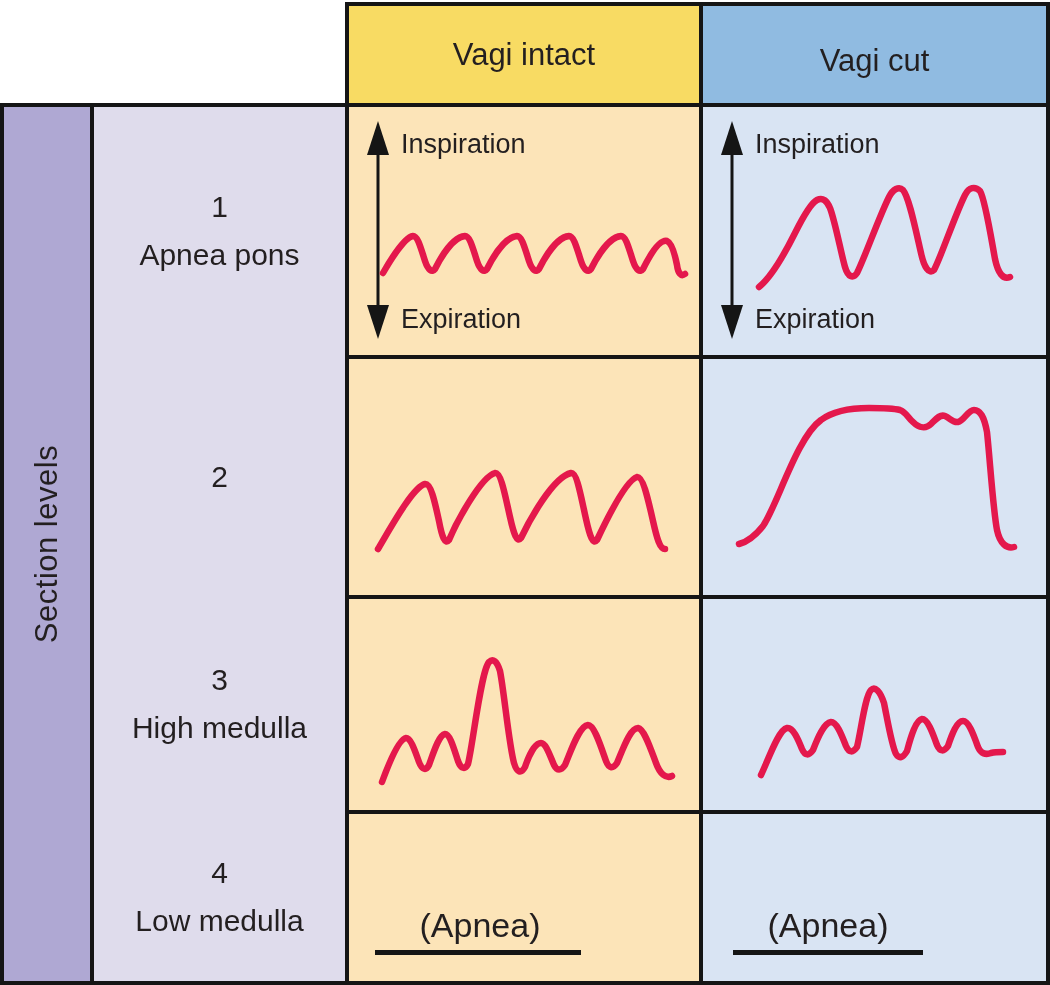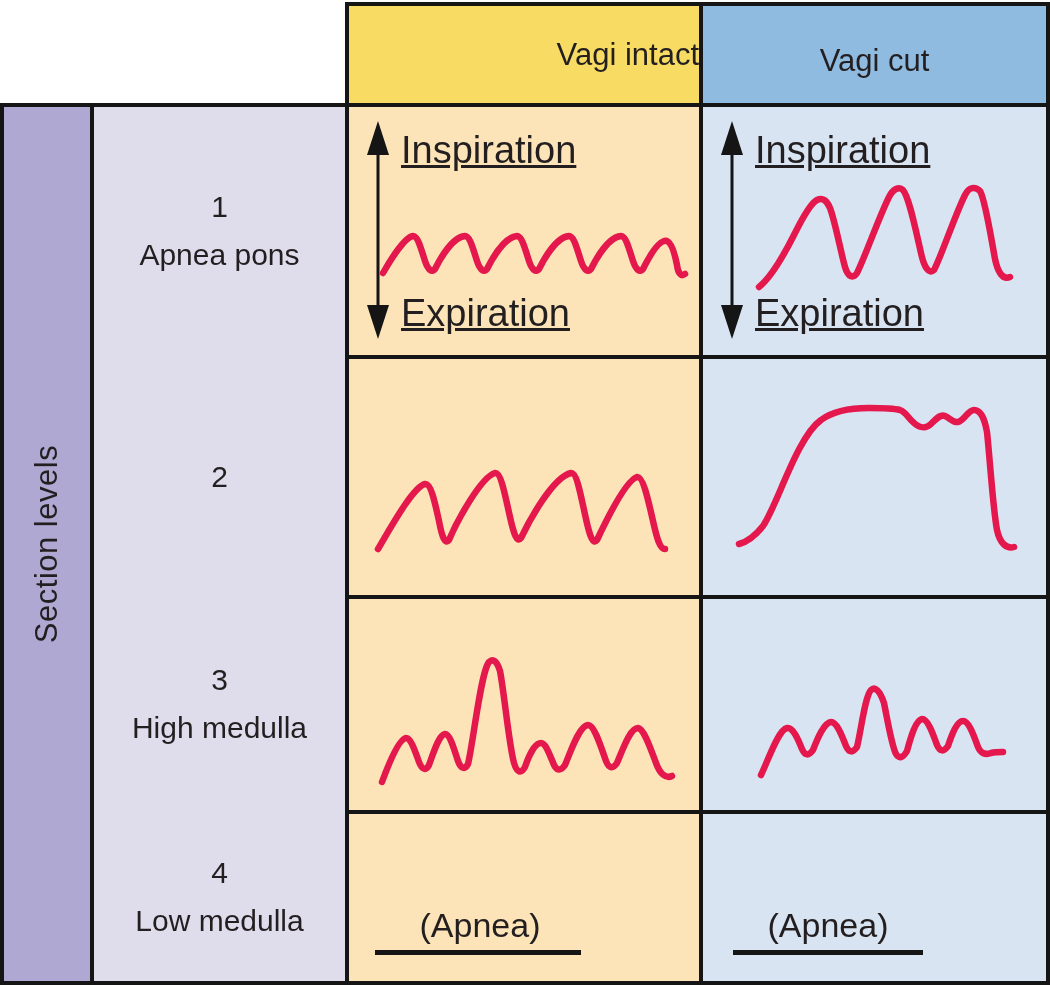--- a/index.html
+++ b/index.html
@@ -15,36 +15,36 @@
   .row-label{position:absolute;left:0;width:100%;text-align:center;
              transform:translateY(-50%);font-size:30px;line-height:48px;}
   .cream{background:#FCE4B8;}
   .lblue{background:#D9E4F3;}
   .wave-cell{overflow:hidden;}
   .wave{position:absolute;left:0;top:0;width:100%;height:100%;}
   .wave path{fill:none;stroke:#E4184C;stroke-width:6.5;stroke-linecap:round;stroke-linejoin:round;}
   .arrow{position:absolute;left:14px;top:12px;width:30px;height:222px;}
   .arrow line{stroke:#151515;stroke-width:3;}
   .arrow polygon{fill:#151515;}
-  .dir{position:absolute;font-size:38px;white-space:nowrap;text-decoration:underline;}
+  .dir{position:absolute;font-size:27px;white-space:nowrap;}
   .dir-top{left:52px;top:22px;}
   .dir-bottom{left:52px;bottom:20px;}
   .apnea-text{position:absolute;font-size:34px;text-align:center;}
   .apnea-line{position:absolute;height:5px;background:#151515;}
   .ap-t-intact{left:28px;top:92px;width:206px;}
   .ap-l-intact{left:26px;top:136px;width:206px;}
   .ap-t-cut{left:30px;top:92px;width:190px;}
   .ap-l-cut{left:30px;top:136px;width:190px;}
 </style>
 </head>
 <body>
 
 <div class="fig">
 
-  <div class="cell hdr hdr-yellow" style="left:345px;top:2px;width:358px;height:105px;justify-content:flex-end;">
+  <div class="cell hdr hdr-yellow" style="left:345px;top:2px;width:358px;height:105px;">
     <span>Vagi intact</span>
   </div>
   <div class="cell hdr hdr-blue" style="left:699px;top:2px;width:351px;height:118px;">
     <span>Vagi cut</span>
   </div>
 
   <div class="cell side-col" style="left:0px;top:103px;width:94px;height:882px;">
     <div class="side-title">Section levels</div>
   </div>
 

